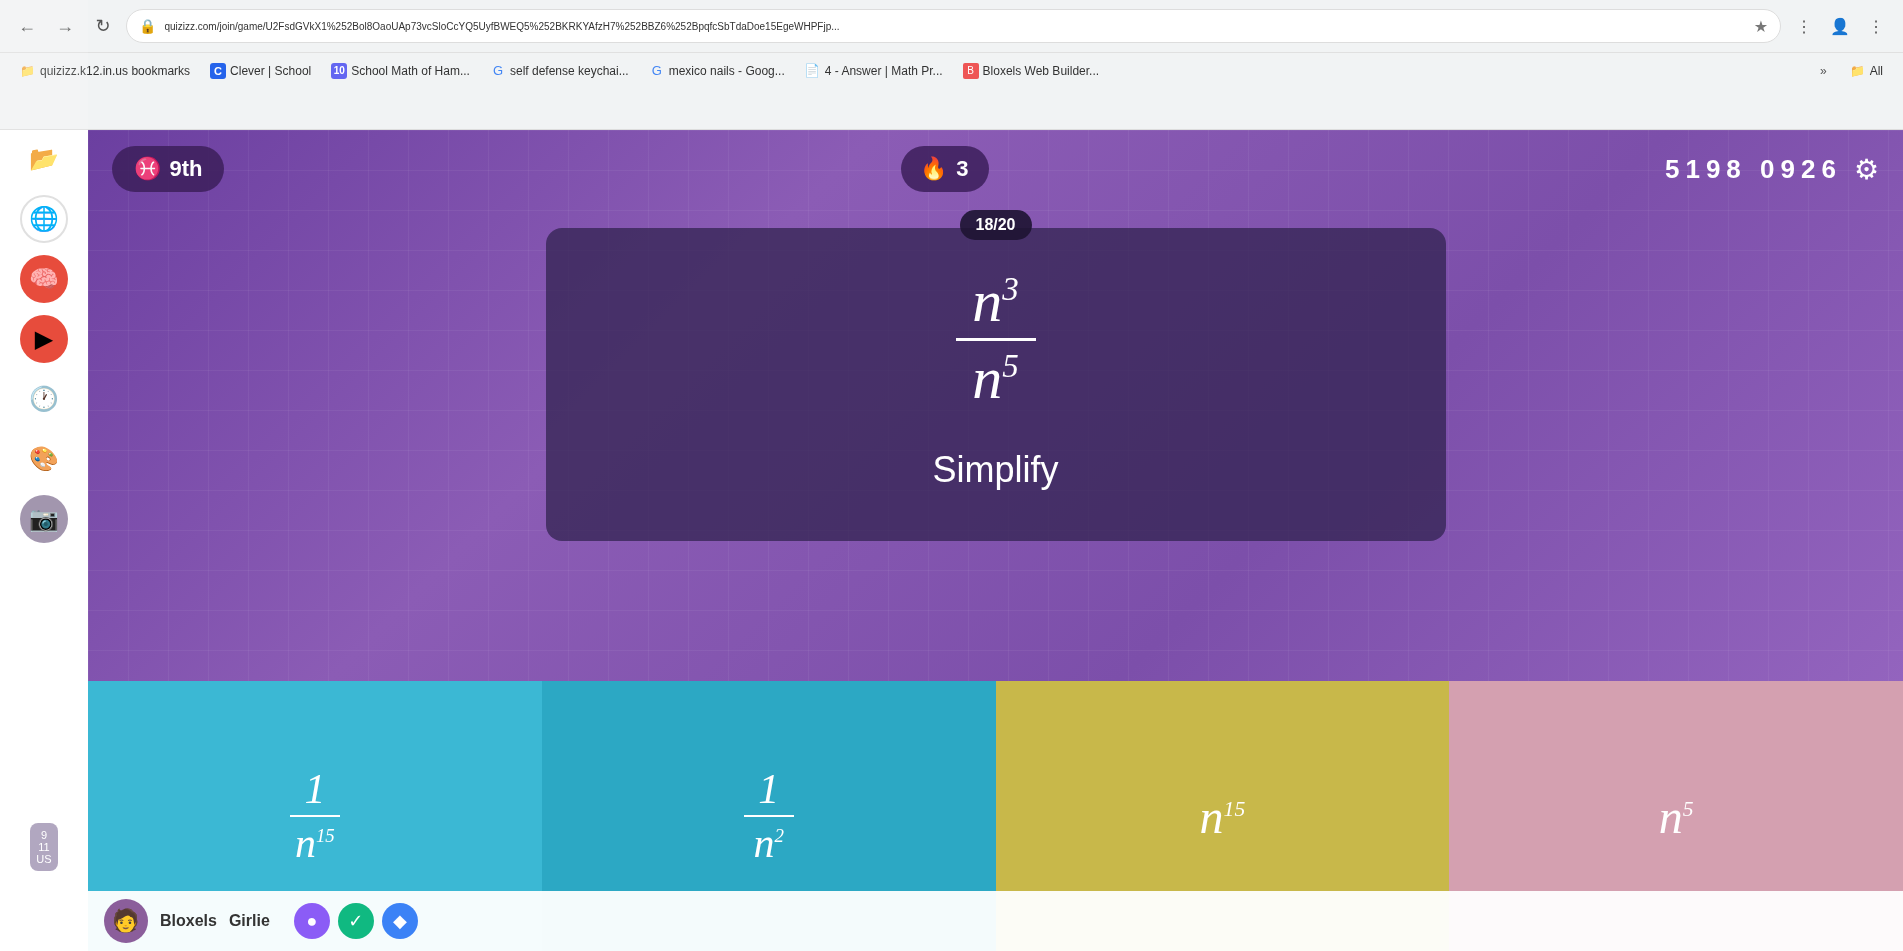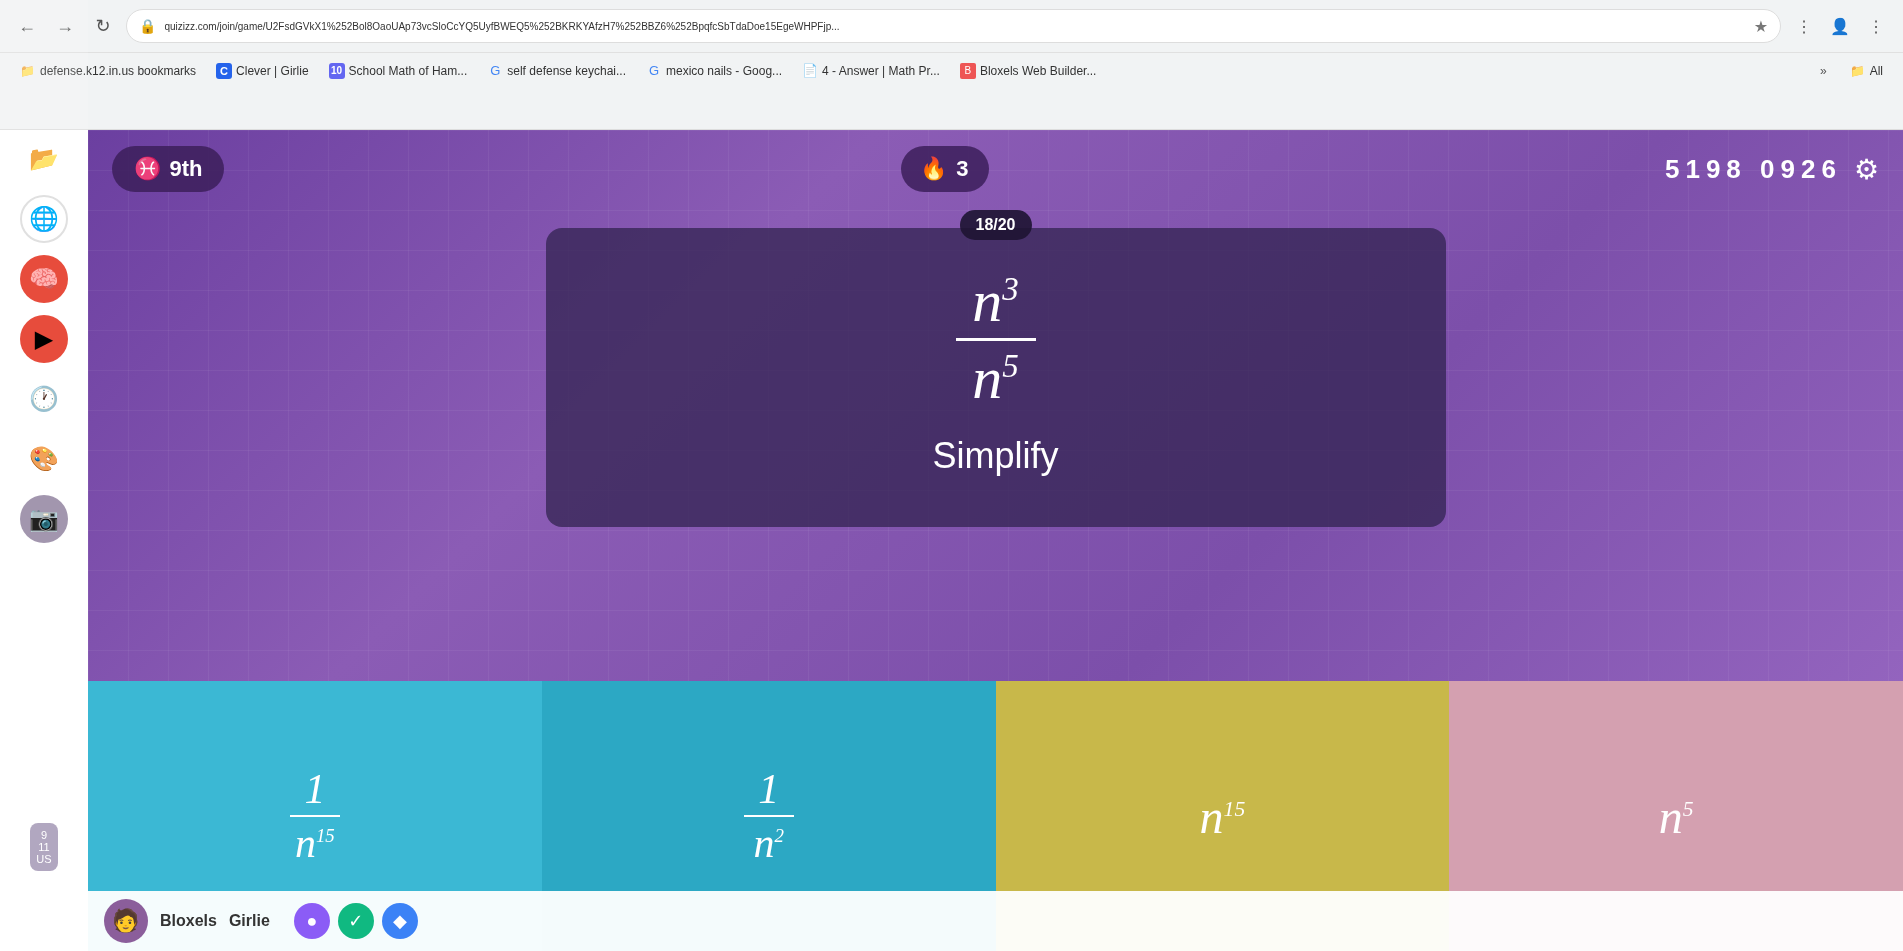--- a/index.html
+++ b/index.html
@@ -301,21 +301,21 @@
       font-size: 0.55em;
       vertical-align: super;
       font-style: italic;
       font-family: 'Times New Roman', serif;
     }
 
     .simplify-label {
       font-size: 36px;
       font-weight: normal;
       color: #fff;
-      margin-top: 6px;
+      margin-top: 20px;
     }
 
     
     .answers-grid {
       position: absolute;
       bottom: 0;
       left: 0;
       right: 0;
       display: grid;
       grid-template-columns: repeat(4, 1fr);
@@ -433,25 +433,25 @@
     </div>
     <div class="toolbar-icons">
       <button class="toolbar-icon-btn">⋮</button>
       <button class="toolbar-icon-btn">👤</button>
       <button class="toolbar-icon-btn">⋮</button>
     </div>
   </div>
   <div class="bookmarks-bar">
     <div class="bookmark-item">
       <span class="bookmark-icon bm-folder">📁</span>
-      <span>defense.k12.in.us bookmarks</span>
+      <span>quizizz.k12.in.us bookmarks</span>
     </div>
     <div class="bookmark-item">
       <span class="bookmark-icon" style="background:#2563eb;color:white;font-size:11px;font-weight:bold;border-radius:3px;padding:1px 4px;">C</span>
-      <span>Clever | Girlie</span>
+      <span>Clever | School</span>
     </div>
     <div class="bookmark-item">
       <span class="bookmark-icon" style="background:#6366f1;color:white;font-size:10px;font-weight:bold;border-radius:3px;padding:1px 3px;">10</span>
       <span>School Math of Ham...</span>
     </div>
     <div class="bookmark-item">
       <span class="bookmark-icon bm-google">G</span>
       <span>self defense keychai...</span>
     </div>
     <div class="bookmark-item">

